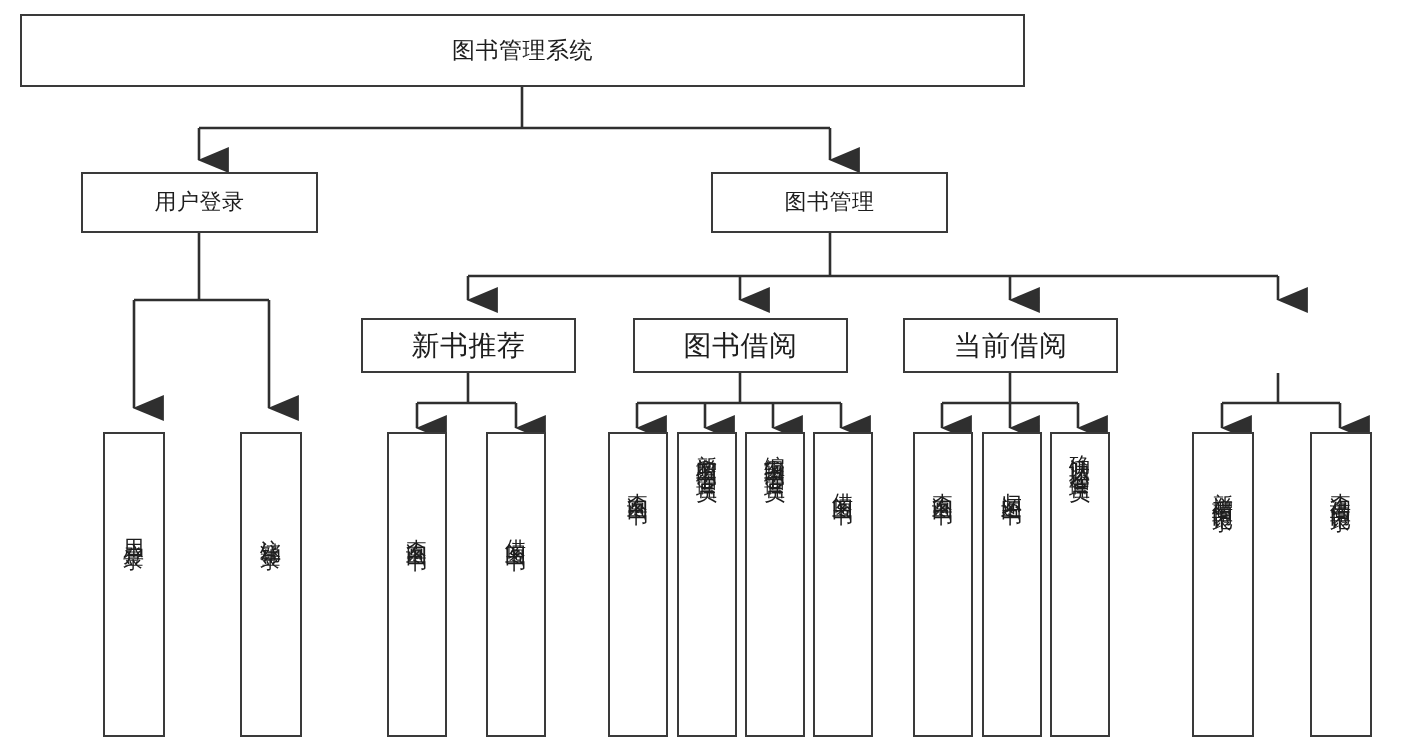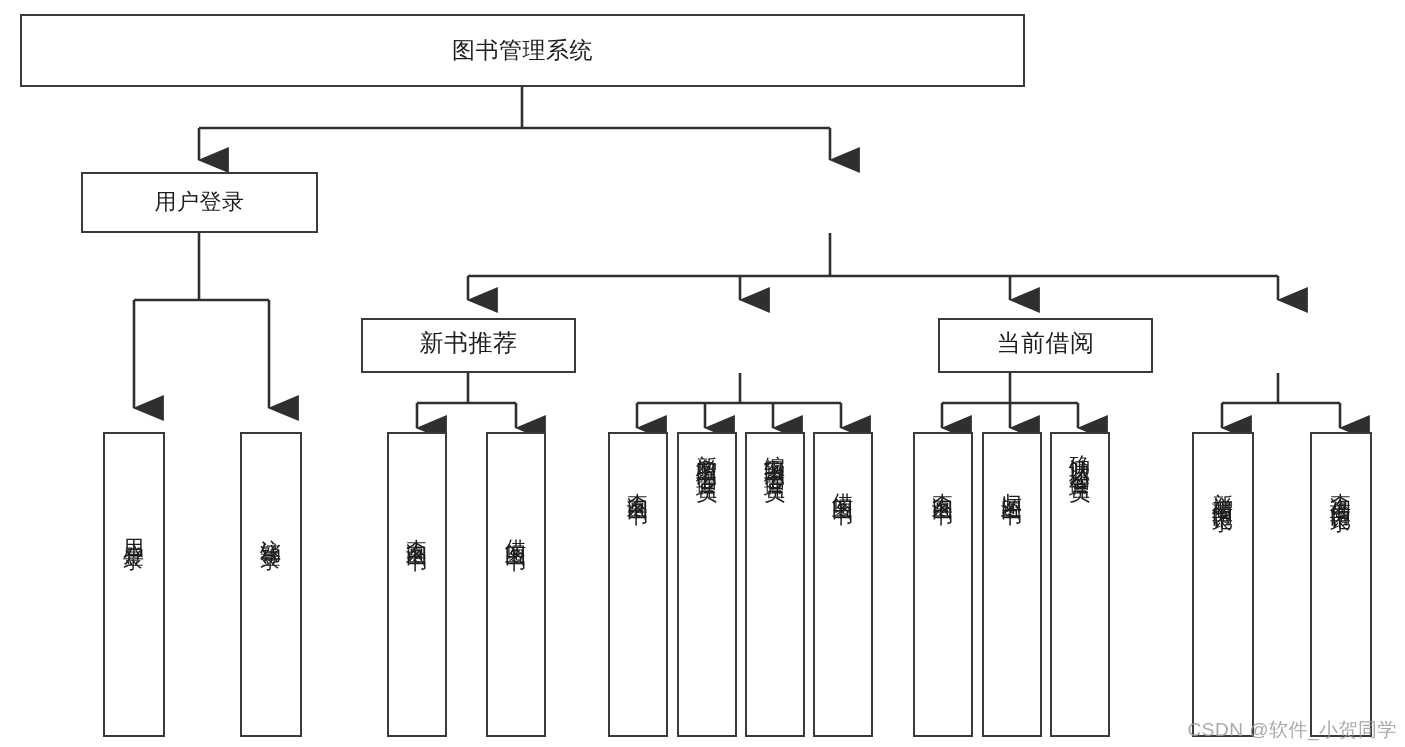--- a/index.html
+++ b/index.html
@@ -42,21 +42,21 @@
     letter-spacing: 0.5px;
     white-space: nowrap;
   }
   
   .node.horiz .label {
     writing-mode: horizontal-tb;
     text-align: center;
   }
   .node.root .label { font-size: 23px; }
   .node.lvl2 .label { font-size: 22px; }
-  .node.lvl3 .label { font-size: 24px; font-family: Liberation Mono, monospace; }
+  .node.lvl3 .label { font-size: 28px; }
 
   
   .node.leaf {
     align-items: flex-start;
     justify-content: center;
     padding-top: 6px;
   }
   .node.leaf .label {
     writing-mode: vertical-rl;
     text-orientation: upright;
@@ -137,27 +137,33 @@
   </svg>
 
   <div class="node horiz root" style="left:20px; top:14px; width:1005px; height:73px;">
     <span class="label">图书管理系统</span>
   </div>
 
   <div class="node horiz lvl2" style="left:81px; top:172px; width:237px; height:61px;">
     <span class="label">用户登录</span>
   </div>
 
+  <div class="node horiz lvl2" style="left:711px; top:172px; width:237px; height:61px;">
+    <span class="label">图书管理</span>
+  </div>
 
   <div class="node horiz lvl3" style="left:361px; top:318px; width:215px; height:55px;">
     <span class="label">新书推荐</span>
   </div>
 
-
-  <div class="node horiz lvl3" style="left:903px; top:318px; width:215px; height:55px;margin-left:35px;">
+  <div class="node horiz lvl3" style="left:633px; top:318px; width:215px; height:55px;">
+    <span class="label">图书借阅</span>
+  </div>
+
+  <div class="node horiz lvl3" style="left:903px; top:318px; width:215px; height:55px;">
     <span class="label">当前借阅</span>
   </div>
 
 
   <div class="node leaf short" style="left:103px; top:432px; width:62px; height:305px;">
     <span class="label">用户登录</span>
   </div>
 
   <div class="node leaf short" style="left:240px; top:432px; width:62px; height:305px;">
     <span class="label">注销登录</span>
@@ -200,15 +206,14 @@
   </div>
 
   <div class="node leaf mid" style="left:1192px; top:432px; width:62px; height:305px;">
     <span class="label">新增借阅记录</span>
   </div>
 
   <div class="node leaf mid" style="left:1310px; top:432px; width:62px; height:305px;">
     <span class="label">查询借阅记录</span>
   </div>
 
-  <div class="watermark">CSDN @软件_小贺同学</div>
 
 </div>
 
 </body></html>

